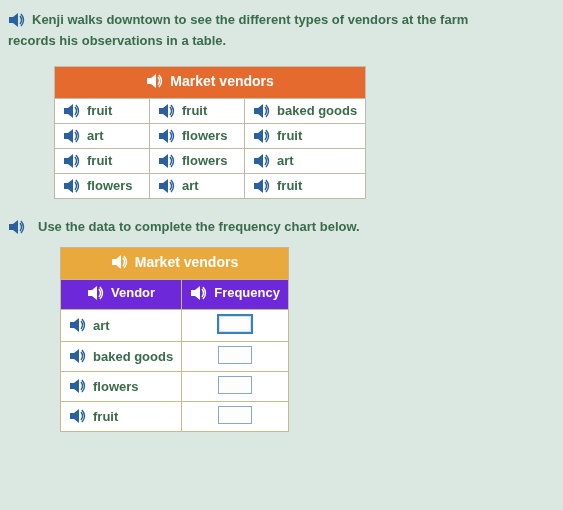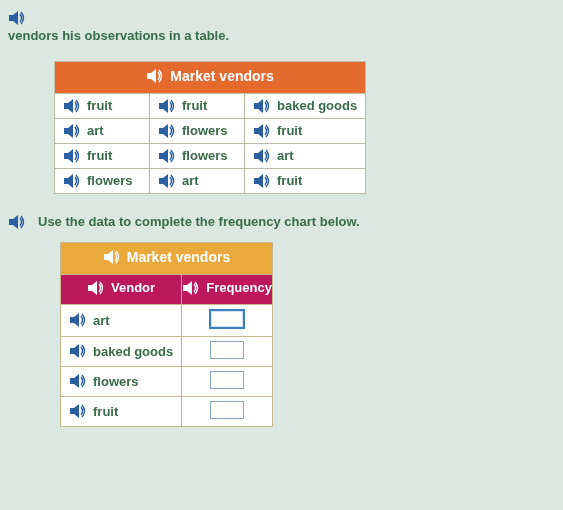--- a/index.html
+++ b/index.html
@@ -60,24 +60,24 @@
   table.freq th.top-header {
     background: #e9a93c;
     color: #fff;
     font-weight: bold;
     padding: 6px 10px;
     border: 1px solid #c7b890;
     font-size: 14px;
   }
   table.freq th.top-header .inner { display:inline-flex; align-items:center; gap:6px; }
   table.freq th.sub-header {
-    background: #be185d;
+    background: #6d28d9;
     color: #fff;
     font-weight: bold;
-    padding: 5px 0;
+    padding: 5px 8px;
     border: 1px solid #c7b890;
     font-size: 13px;
   }
   table.freq th.sub-header .inner { display:inline-flex; align-items:center; gap:6px; justify-content:center; }
   table.freq td {
     border: 1px solid #c7b890;
     background: #fff;
     padding: 4px 8px;
     color: #3a6b4a;
     font-weight: bold;
@@ -117,22 +117,23 @@
 </svg>
 
 <div class="page">
   <div class="intro">
     <div class="line1">
       <span class="audio-icon">
           <svg width="18" height="16">
             <use href="#spk"></use>
           </svg>
         </span>
+      <span>Kenji walks downtown to see the different types of vendors at the farm</span>
     </div>
-    <div>vendors his observations in a table.</div>
+    <div>records his observations in a table.</div>
   </div>
 
   <div class="table-wrap">
     <table class="data">
       <tbody>
           <tr>
         <th class="header-bar" colspan="3">
           <span class="inner">
             <span class="audio-icon">
                   <svg width="18" height="16">

